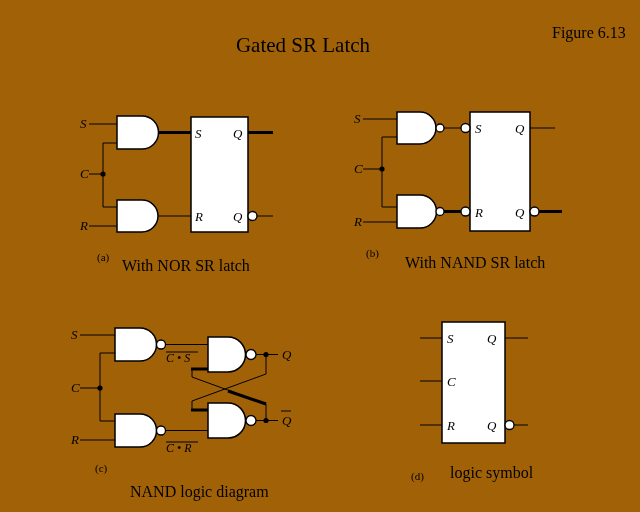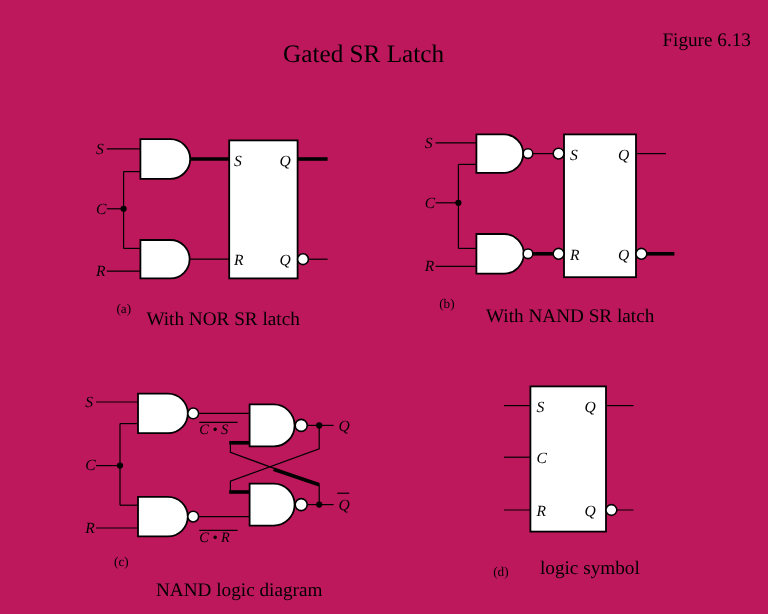--- a/index.html
+++ b/index.html
@@ -1,16 +1,16 @@
 <!DOCTYPE html>
 <html><head>
 <meta charset="utf-8">
 <style>
   html,body{margin:0;padding:0;background:#fff;}
-  .canvas{position:relative;width:640px;height:512px;background:#be185d;overflow:hidden;}
+  .canvas{position:relative;width:640px;height:512px;background:#a16207;overflow:hidden;}
   svg{display:block;}
   .w1{stroke:#000;stroke-width:1;fill:none;}
   .w3{stroke:#000;stroke-width:3;fill:none;}
   .gate{stroke:#000;stroke-width:1.5;fill:#fff;}
   .box{stroke:#000;stroke-width:1.5;fill:#fff;}
   .bubble{stroke:#000;stroke-width:1.3;fill:#fff;}
   .dot{fill:#000;stroke:none;}
   text{fill:#000;font-family:"Liberation Serif",serif;}
   .title{font-size:21px;}
   .fig{font-size:16px;}

